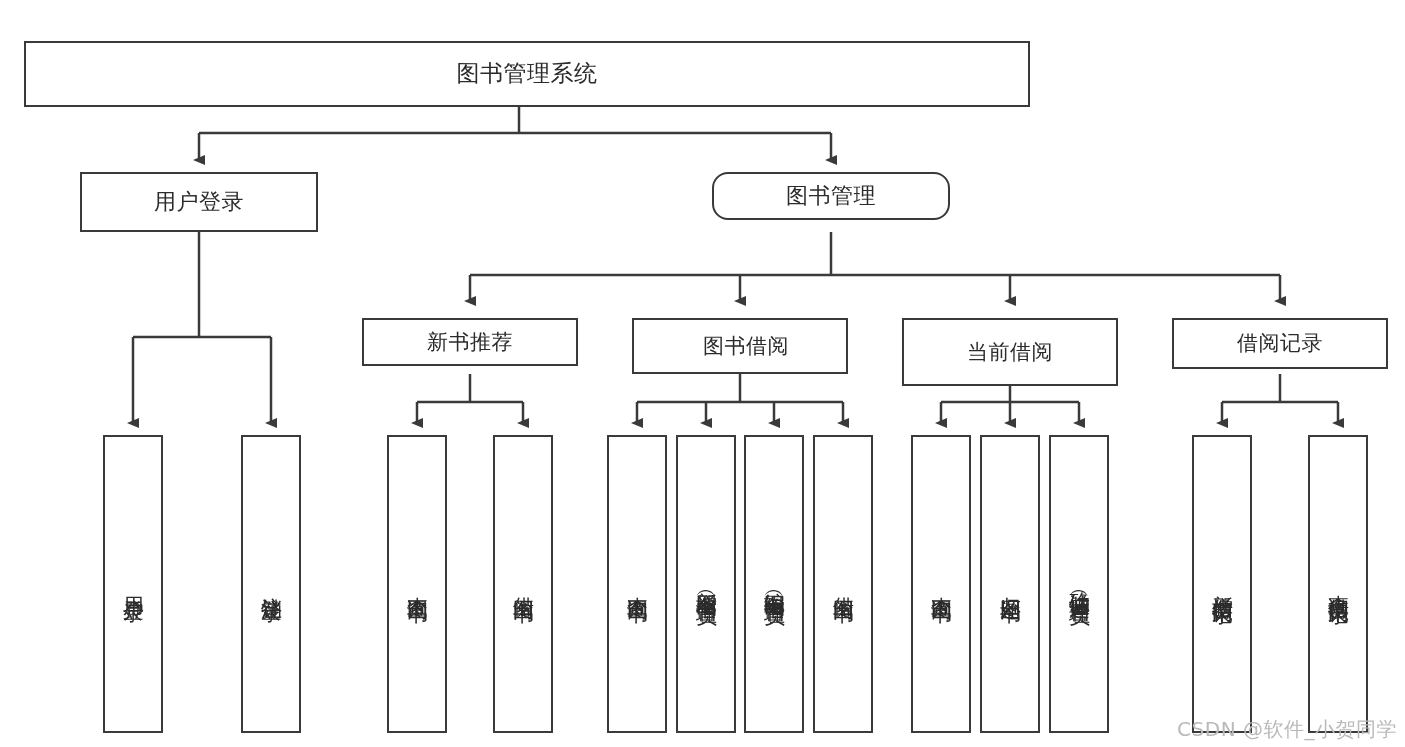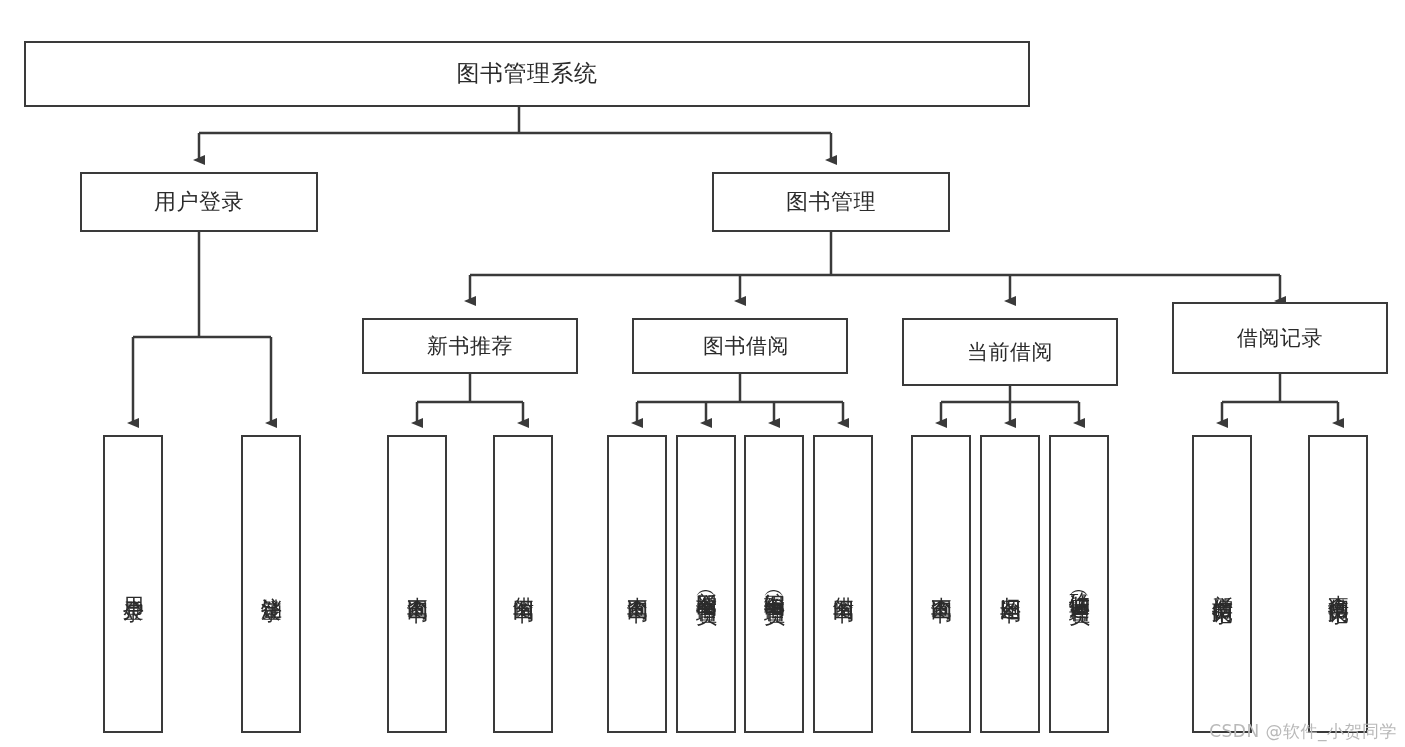--- a/index.html
+++ b/index.html
@@ -51,21 +51,21 @@
     left: 0;
     top: 0;
     width: 1405px;
     height: 747px;
     pointer-events: none;
   }
   .watermark {
     position: absolute;
     right: 8px;
     bottom: 4px;
-    font-size: 17px;
+    font-size: 20px;
     color: #b9b9b9;
     font-family: "DejaVu Sans", "Liberation Sans", sans-serif;
     white-space: nowrap;
     letter-spacing: 0.5px;
   }
 </style>
 </head>
 <body>
 
 <div id="canvas">
@@ -120,34 +120,34 @@
     </g>
   </svg>
 
   <div class="node root" style="left:24px; top:14px; width:1006px; height:66px;margin-top:27px;">
     <span class="label">图书管理系统</span>
   </div>
 
   <div class="node lvl1" style="left:80px; top:172px; width:238px; height:60px;">
     <span class="label">用户登录</span>
   </div>
-  <div class="node lvl1" style="left:712px; top:172px; width:238px; height:60px;">
+  <div class="node lvl1" style="left:712px; top:172px; width:238px; height:48px;border-radius:16px;">
     <span class="label">图书管理</span>
   </div>
 
-  <div class="node lvl2" style="left:362px; top:318px; width:216px; height:56px;">
+  <div class="node lvl2" style="left:362px; top:318px; width:216px; height:48px;">
     <span class="label">新书推荐</span>
   </div>
   <div class="node lvl2" style="left:632px; top:318px; width:216px; height:56px;padding-left:12px;">
     <span class="label">图书借阅</span>
   </div>
   <div class="node lvl2" style="left:902px; top:318px; width:216px; height:68px;">
     <span class="label">当前借阅</span>
   </div>
-  <div class="node lvl2" style="left:1172px; top:302px; width:216px; height:72px;">
+  <div class="node lvl2" style="left:1172px; top:318px; width:216px; height:51px;">
     <span class="label">借阅记录</span>
   </div>
 
   <div class="node leaf" style="left:103px; top:435px; width:60px; height:298px;">
     <span class="label">用户登录</span>
   </div>
   <div class="node leaf" style="left:241px; top:435px; width:60px; height:298px;">
     <span class="label">注销登录</span>
   </div>
 

